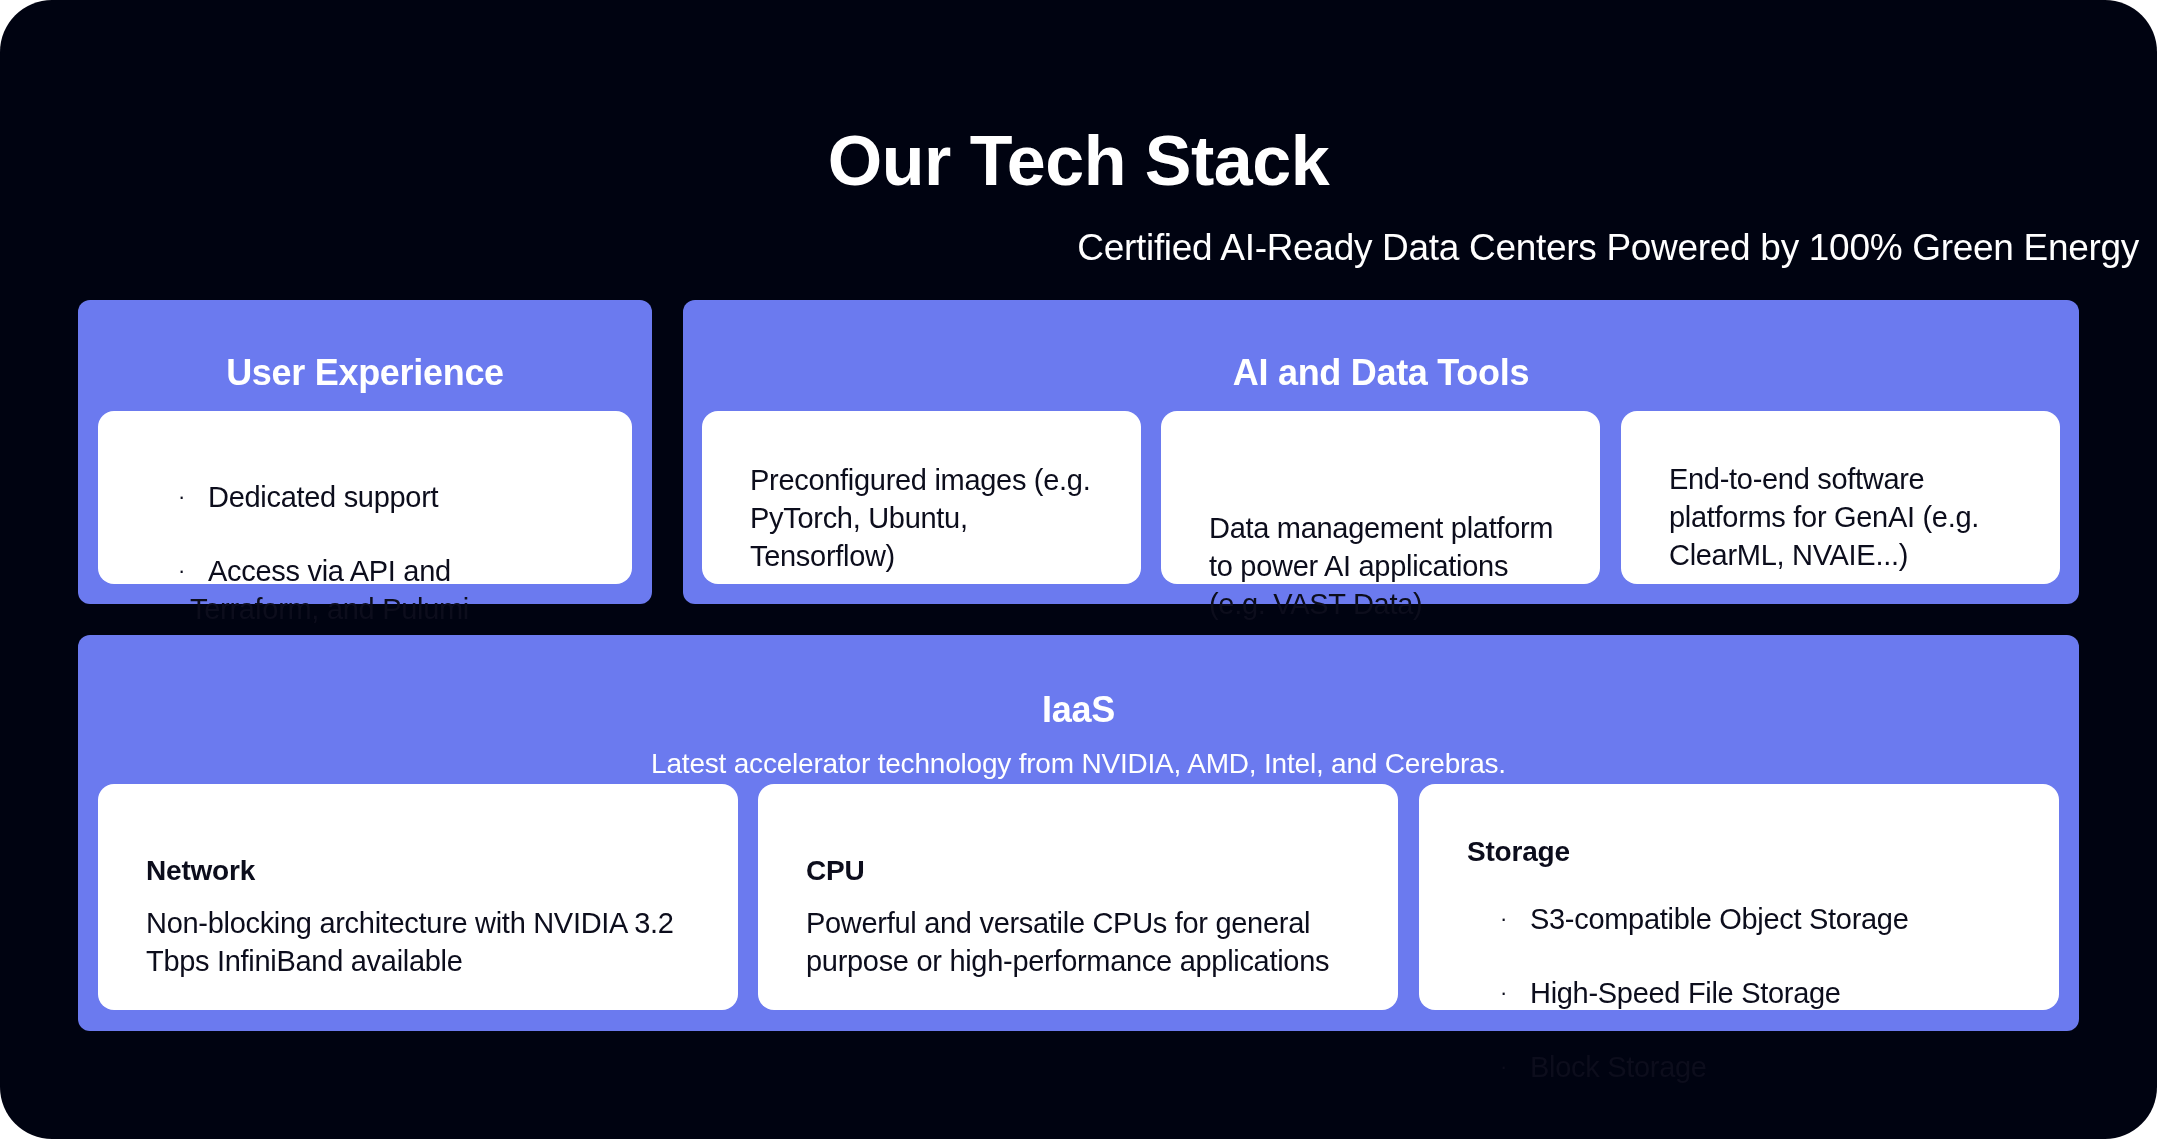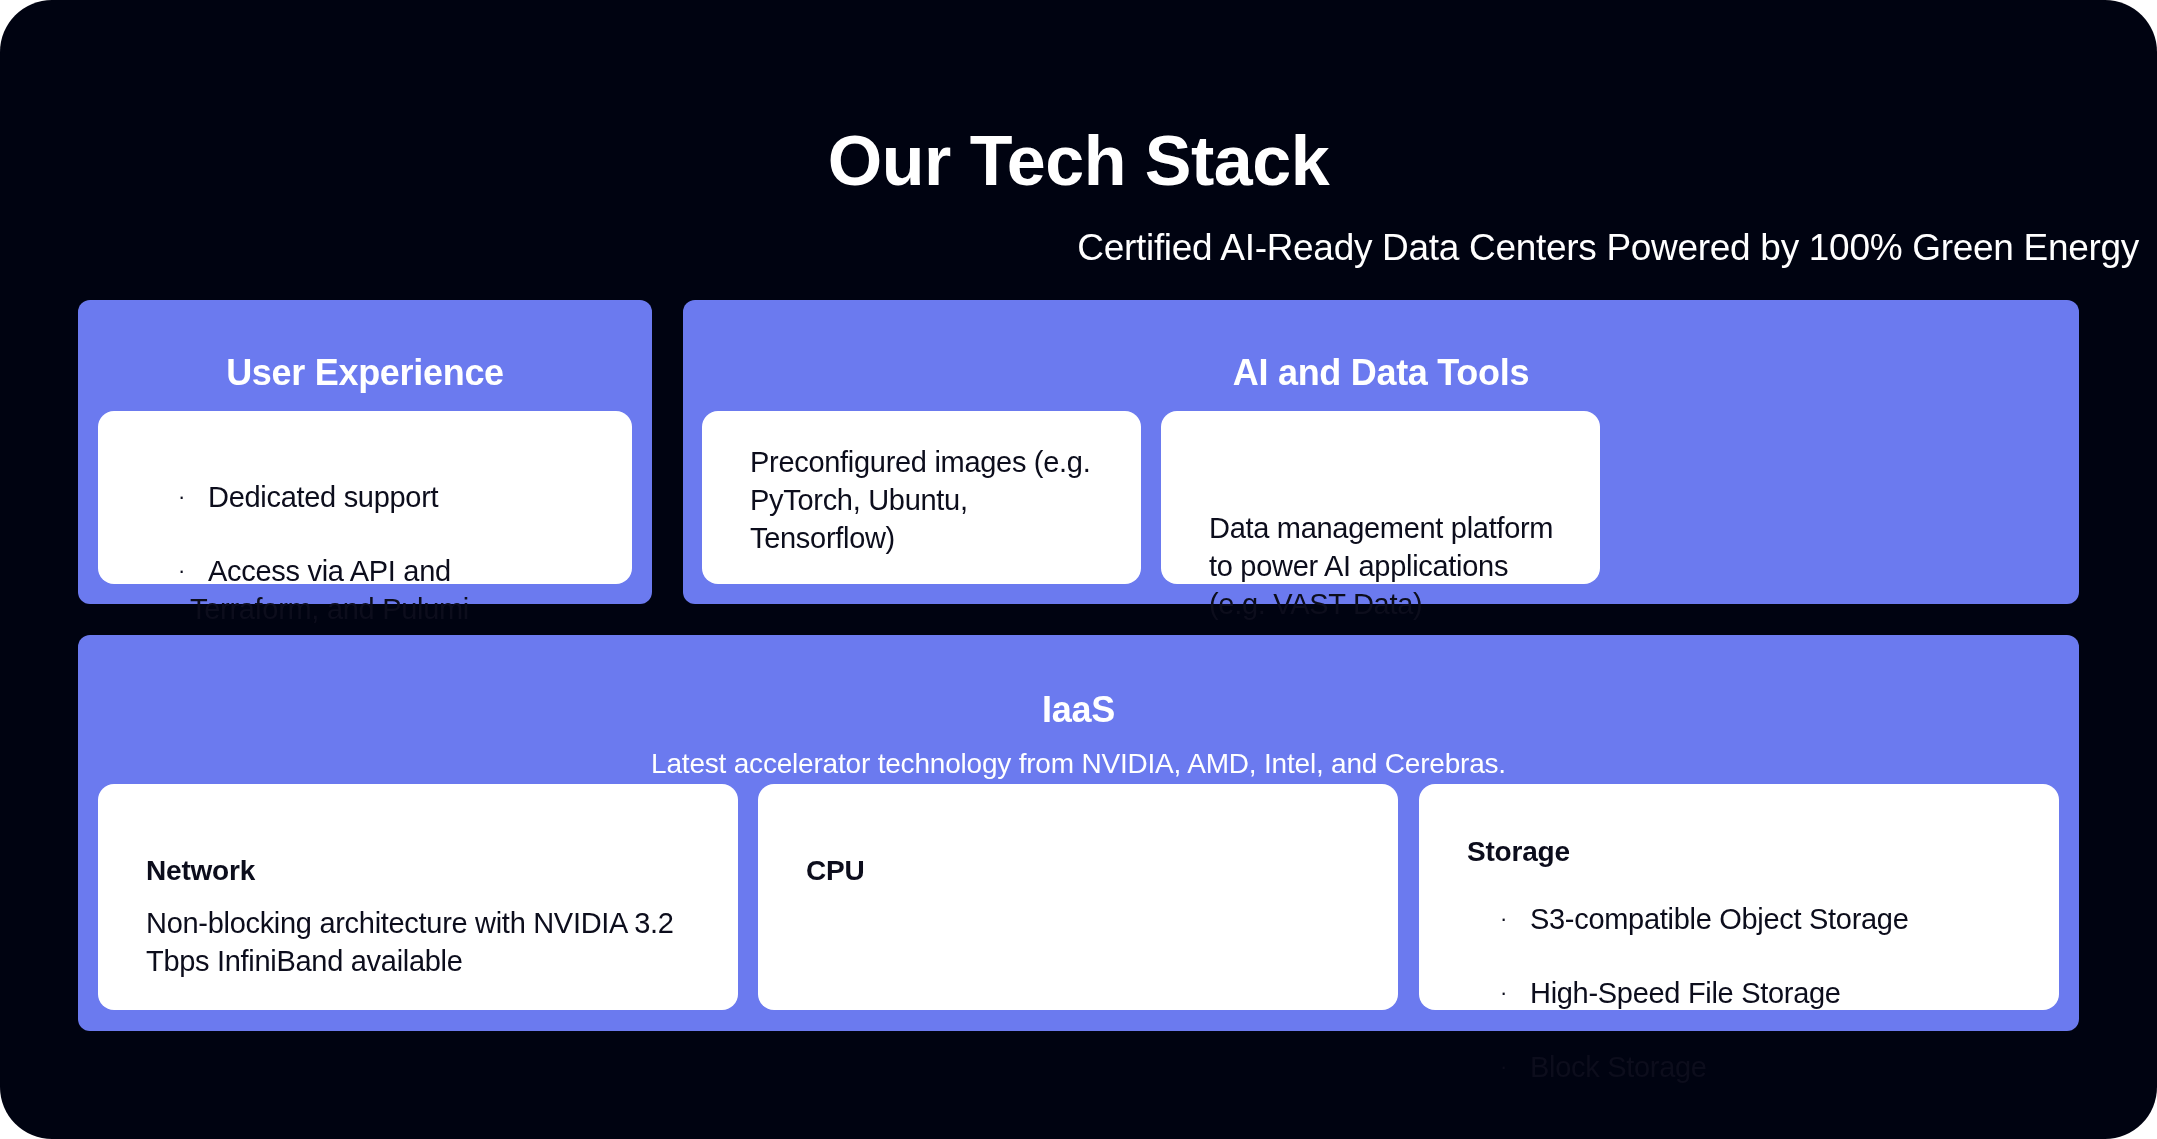--- a/index.html
+++ b/index.html
@@ -90,38 +90,42 @@
           <span>Access via API and Terraform, and Pulumi providers</span>
         </li>
       </ul>
     </div>
   </div>
 
   <div class="panel" style="left:683px; top:300px; width:1396px; height:304px;">
     <div class="panel-heading" style="top:33px;">AI and Data Tools</div>
 
     <div class="card" style="left:19px; top:111px; width:439px; height:173px;">
-      <div class="card-text" style="top:14px;">Preconfigured images (e.g. PyTorch, Ubuntu, Tensorflow)</div>
+      <div class="card-text" style="top:32px;">Preconfigured images (e.g. PyTorch, Ubuntu, Tensorflow)</div>
     </div>
     <div class="card" style="left:478px; top:111px; width:439px; height:173px;">
       <div class="card-text" style="top:48px;margin-top:32px;">Data management platform to power AI applications (e.g. VAST Data)</div>
+    </div>
+    <div class="card" style="left:938px; top:111px; width:439px; height:173px;">
+      <div class="card-text" style="top:31px;">End-to-end software platforms for GenAI (e.g. ClearML, NVAIE...)</div>
     </div>
   </div>
 
   <div class="panel" style="left:78px; top:635px; width:2001px; height:396px;">
     <div class="panel-heading" style="top:35px;">IaaS</div>
     <div class="panel-sub" style="top:93px;">Latest accelerator technology from NVIDIA, AMD, Intel, and Cerebras.</div>
 
     <div class="card" style="left:20px; top:149px; width:640px; height:226px;">
       <div class="card-title" style="top:51px;">Network</div>
       <div class="card-text" style="top:102px; right:44px;">Non-blocking architecture with NVIDIA 3.2 Tbps InfiniBand available</div>
     </div>
 
     <div class="card" style="left:680px; top:149px; width:640px; height:226px;">
       <div class="card-title" style="top:51px;">CPU</div>
+      <div class="card-text" style="top:102px; right:40px;">Powerful and versatile CPUs for general purpose or high-performance applications</div>
     </div>
 
     <div class="card" style="left:1341px; top:149px; width:640px; height:226px;">
       <div class="card-title" style="top:32px;">Storage</div>
       <ul class="bullets" style="left:45px; top:80px; right:20px;">
         <li>
           <span class="dot">·</span>
           <span>S3-compatible Object Storage</span>
         </li>
         <li>

